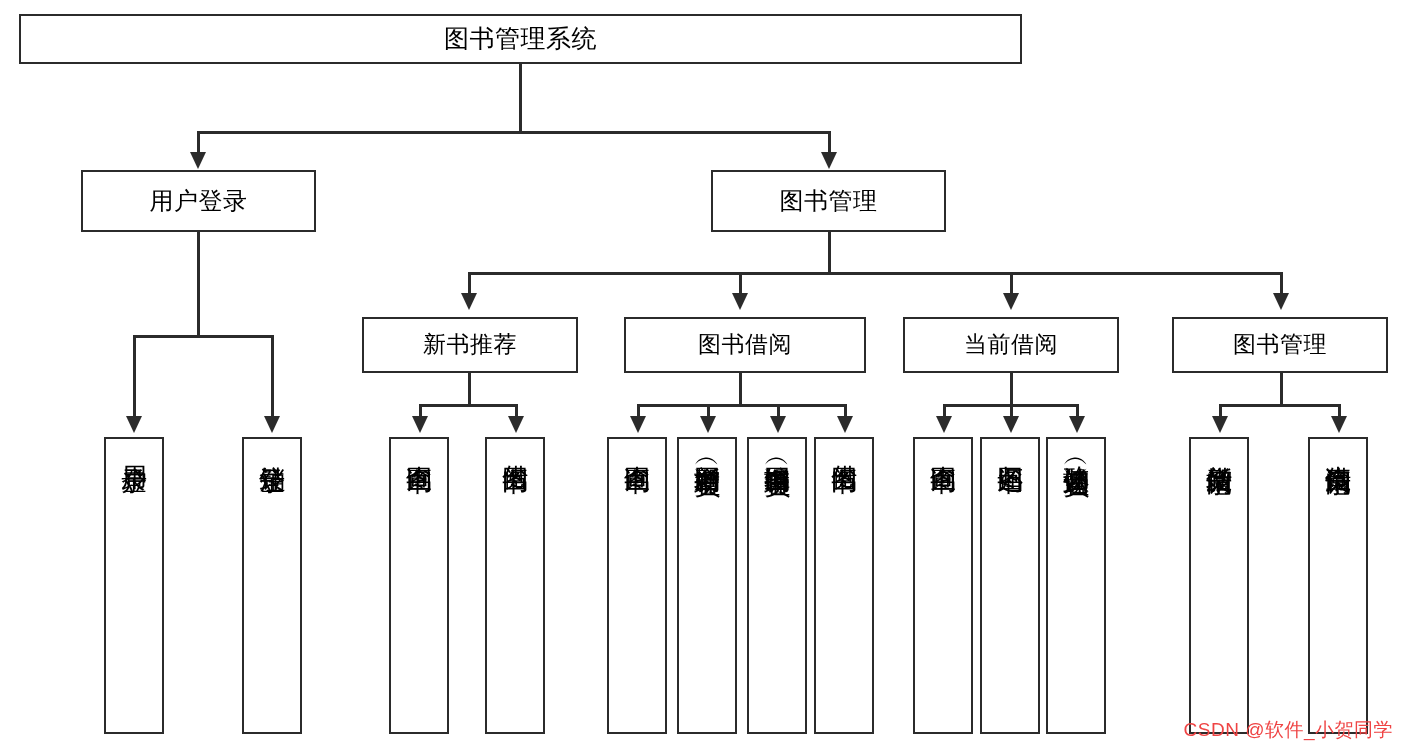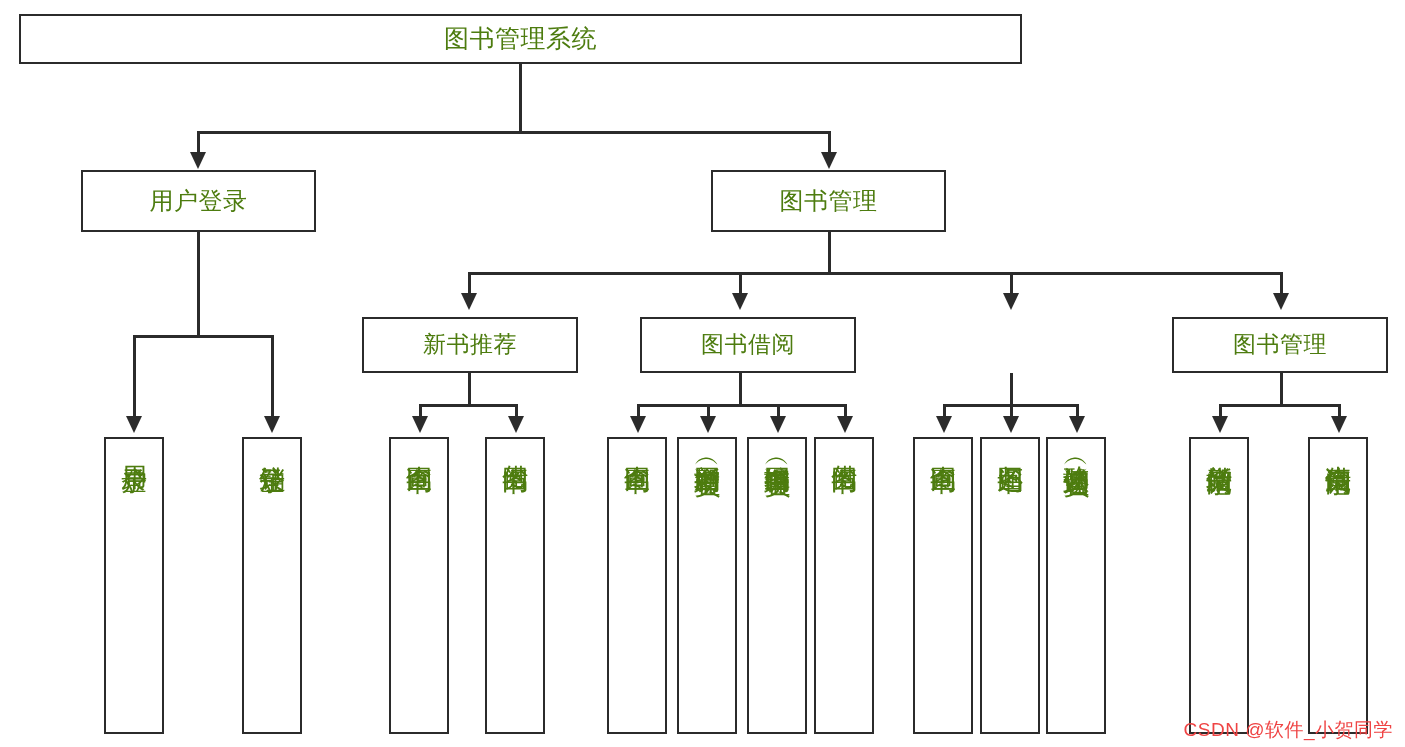--- a/index.html
+++ b/index.html
@@ -20,21 +20,21 @@
   }
   
   .node {
     position: absolute;
     box-sizing: border-box;
     border: 2.5px solid #2b2b2b;
     background: #ffffff;
     display: flex;
     align-items: center;
     justify-content: center;
-    color: #4d7c0f;
+    color: #000000;
     z-index: 3;
   }
   .node-label {
     display: block;
     line-height: 1.18;
     letter-spacing: 0.5px;
     white-space: nowrap;
   }
   .node.root .node-label   { font-size: 25px; }
   .node.level2 .node-label { font-size: 24px; }
@@ -152,22 +152,25 @@
   <div class="node level2" style="left:81px; top:170px; width:235px; height:62px;">
     <span class="node-label">用户登录</span>
   </div>
   <div class="node level2" style="left:711px; top:170px; width:235px; height:62px;">
     <span class="node-label">图书管理</span>
   </div>
 
   <div class="node level3" style="left:362px; top:317px; width:216px; height:56px;">
     <span class="node-label">新书推荐</span>
   </div>
-  <div class="node level3" style="left:640px; top:317px; width:216px; height:56px;">
+  <div class="node level3" style="left:624px; top:317px; width:242px; height:56px;">
     <span class="node-label">图书借阅</span>
+  </div>
+  <div class="node level3" style="left:903px; top:317px; width:216px; height:56px;">
+    <span class="node-label">当前借阅</span>
   </div>
   <div class="node level3" style="left:1172px; top:317px; width:216px; height:56px;">
     <span class="node-label">图书管理</span>
   </div>
 
   <div class="node leaf" style="left:104px; top:437px; width:60px; height:297px;">
     <span class="node-label">用户登录</span>
   </div>
   <div class="node leaf" style="left:242px; top:437px; width:60px; height:297px;">
     <span class="node-label">注销登录</span>

